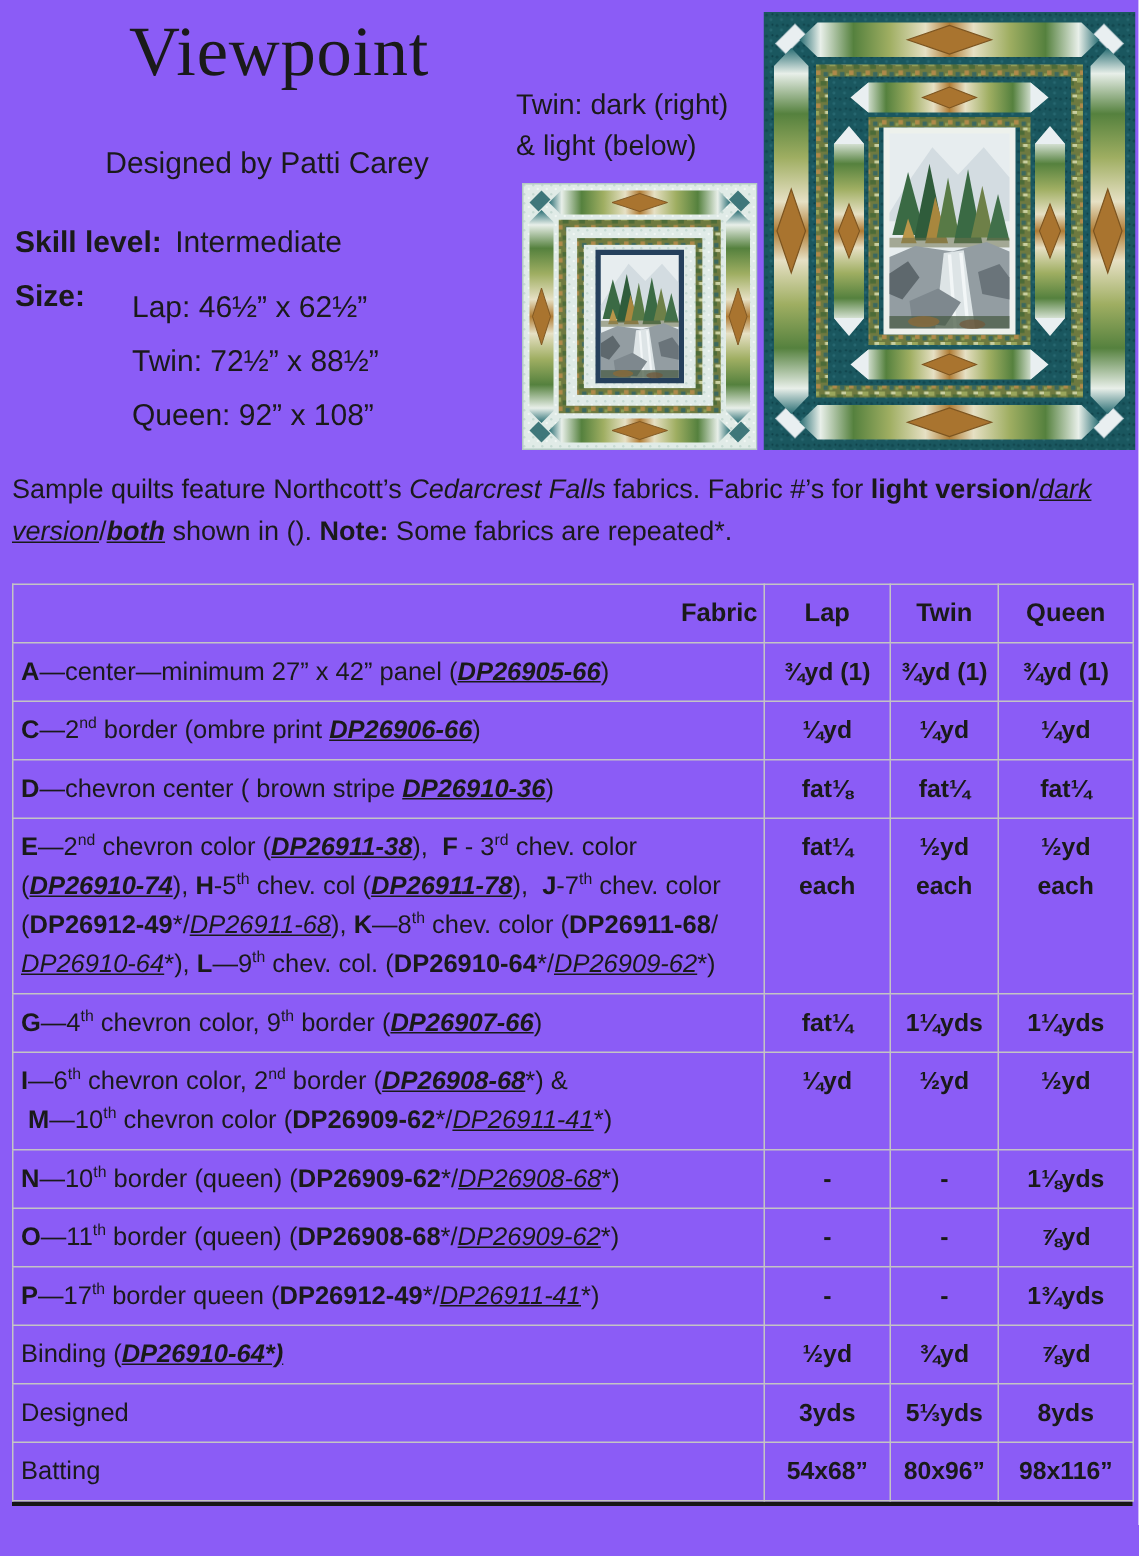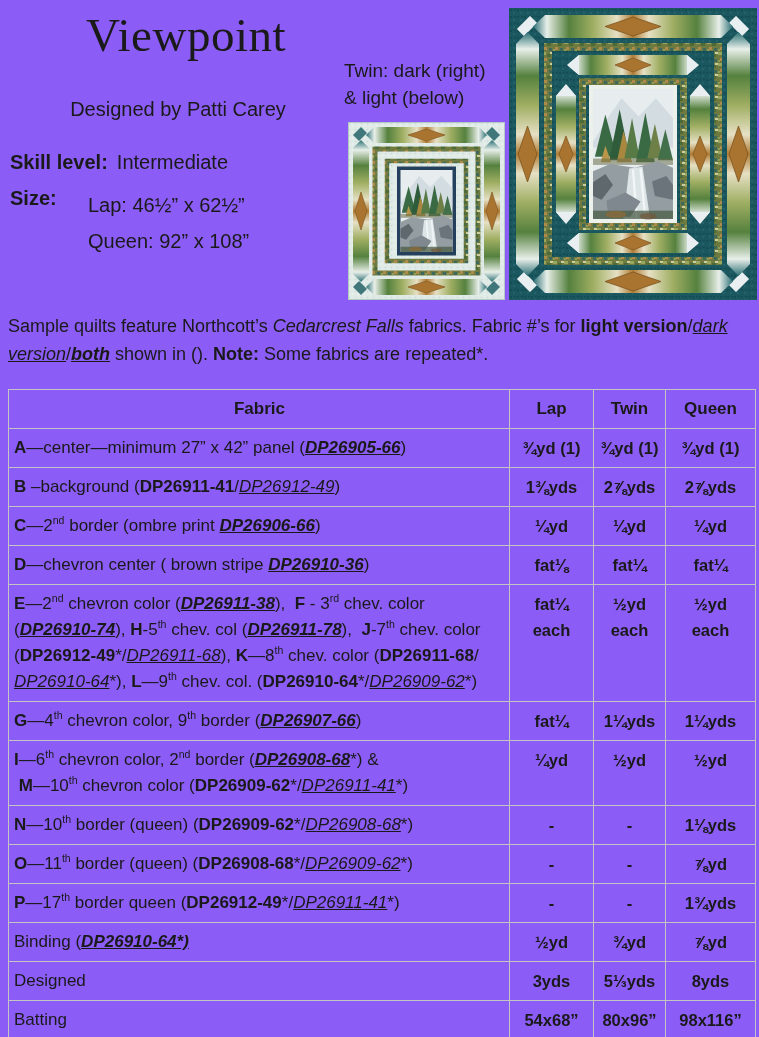--- a/index.html
+++ b/index.html
@@ -17,21 +17,21 @@
 
   .caption{position:absolute;left:344px;top:57px;width:178px;font-size:19px;line-height:27px;white-space:pre-line;}
   .quilt-light{position:absolute;left:348px;top:122px;}
   .quilt-dark{position:absolute;left:509px;top:8px;}
 
   .intro{position:absolute;left:8px;top:312px;width:748px;font-size:18px;line-height:28px;}
 
   .tablewrap{position:absolute;left:8px;top:389px;width:747px;border-bottom:3px solid #161616;}
   table{border-collapse:collapse;width:747px;table-layout:fixed;}
   th,td{border:1px solid #c4c4c4;font-size:17px;line-height:26px;}
-  th{font-weight:bold;text-align:center;padding:6px 4px 6px 5px;}
+  th{font-weight:bold;text-align:right;padding:6px 4px 6px 5px;}
   th.val{text-align:center;padding:6px 2px;}
   td.fabric-cell{padding:6px 4px 6px 5px;white-space:pre-wrap;vertical-align:middle;}
   td.val-cell{text-align:center;vertical-align:top;padding:6px 2px;font-weight:bold;
               white-space:pre-line;font-size:16.5px;}
   .b{font-weight:bold}.i{font-style:italic}.u{text-decoration:underline}
   .sup{font-size:62%;vertical-align:super;line-height:0;}
 </style>
 </head>
 <body>
 
@@ -113,20 +113,21 @@
   <div class="title">Viewpoint</div>
   <div class="designer">Designed by Patti Carey</div>
 
   <div class="skill">
     <span class="lbl">Skill level:</span><span class="val">Intermediate</span>
   </div>
 
   <div class="size-label">Size:</div>
   <div class="size-lines">
     <div>Lap: 46½” x 62½”</div>
+    <div>Twin: 72½” x 88½”</div>
     <div>Queen:  92” x 108”</div>
   </div>
 
   <div class="caption">Twin: dark (right)
 &amp; light (below)</div>
 
   <svg class="quilt-light" width="157" height="178" viewBox="0 0 157 178">
     <rect x=".5" y=".5" width="156" height="177" fill="url(#paleP)" stroke="#b3cac3"></rect>
     <polygon points="26,5 131,5 139,13 131,21 26,21 18,13" fill="url(#chevH)"></polygon>
     <polygon points="26,157 131,157 139,165 131,173 26,173 18,165" fill="url(#chevH)"></polygon>
@@ -213,26 +214,20 @@
         </tr>
       </thead>
       <tbody>
           <tr>
             <td class="fabric-cell"><span class="b">A</span><span>—center—minimum 27” x 42” panel (</span><span class="b i u">DP26905-66</span><span>)</span></td>
             <td class="val-cell">¾yd (1)</td>
             <td class="val-cell">¾yd (1)</td>
             <td class="val-cell">¾yd (1)</td>
           </tr>
           <tr>
-            <td class="fabric-cell"><span class="b">B</span><span> –background (</span><span class="b">DP26911-41</span><span>/</span><span class="i u">DP26912-49</span><span>)</span></td>
-            <td class="val-cell">1⅜yds</td>
-            <td class="val-cell">2⅞yds</td>
-            <td class="val-cell">2⅞yds</td>
-          </tr>
-          <tr>
             <td class="fabric-cell"><span class="b">C</span><span>—2</span><span class="sup">nd</span><span> border (ombre print </span><span class="b i u">DP26906-66</span><span>)</span></td>
             <td class="val-cell">¼yd</td>
             <td class="val-cell">¼yd</td>
             <td class="val-cell">¼yd</td>
           </tr>
           <tr>
             <td class="fabric-cell"><span class="b">D</span><span>—chevron center ( brown stripe </span><span class="b i u">DP26910-36</span><span>)</span></td>
             <td class="val-cell">fat⅛</td>
             <td class="val-cell">fat¼</td>
             <td class="val-cell">fat¼</td>

